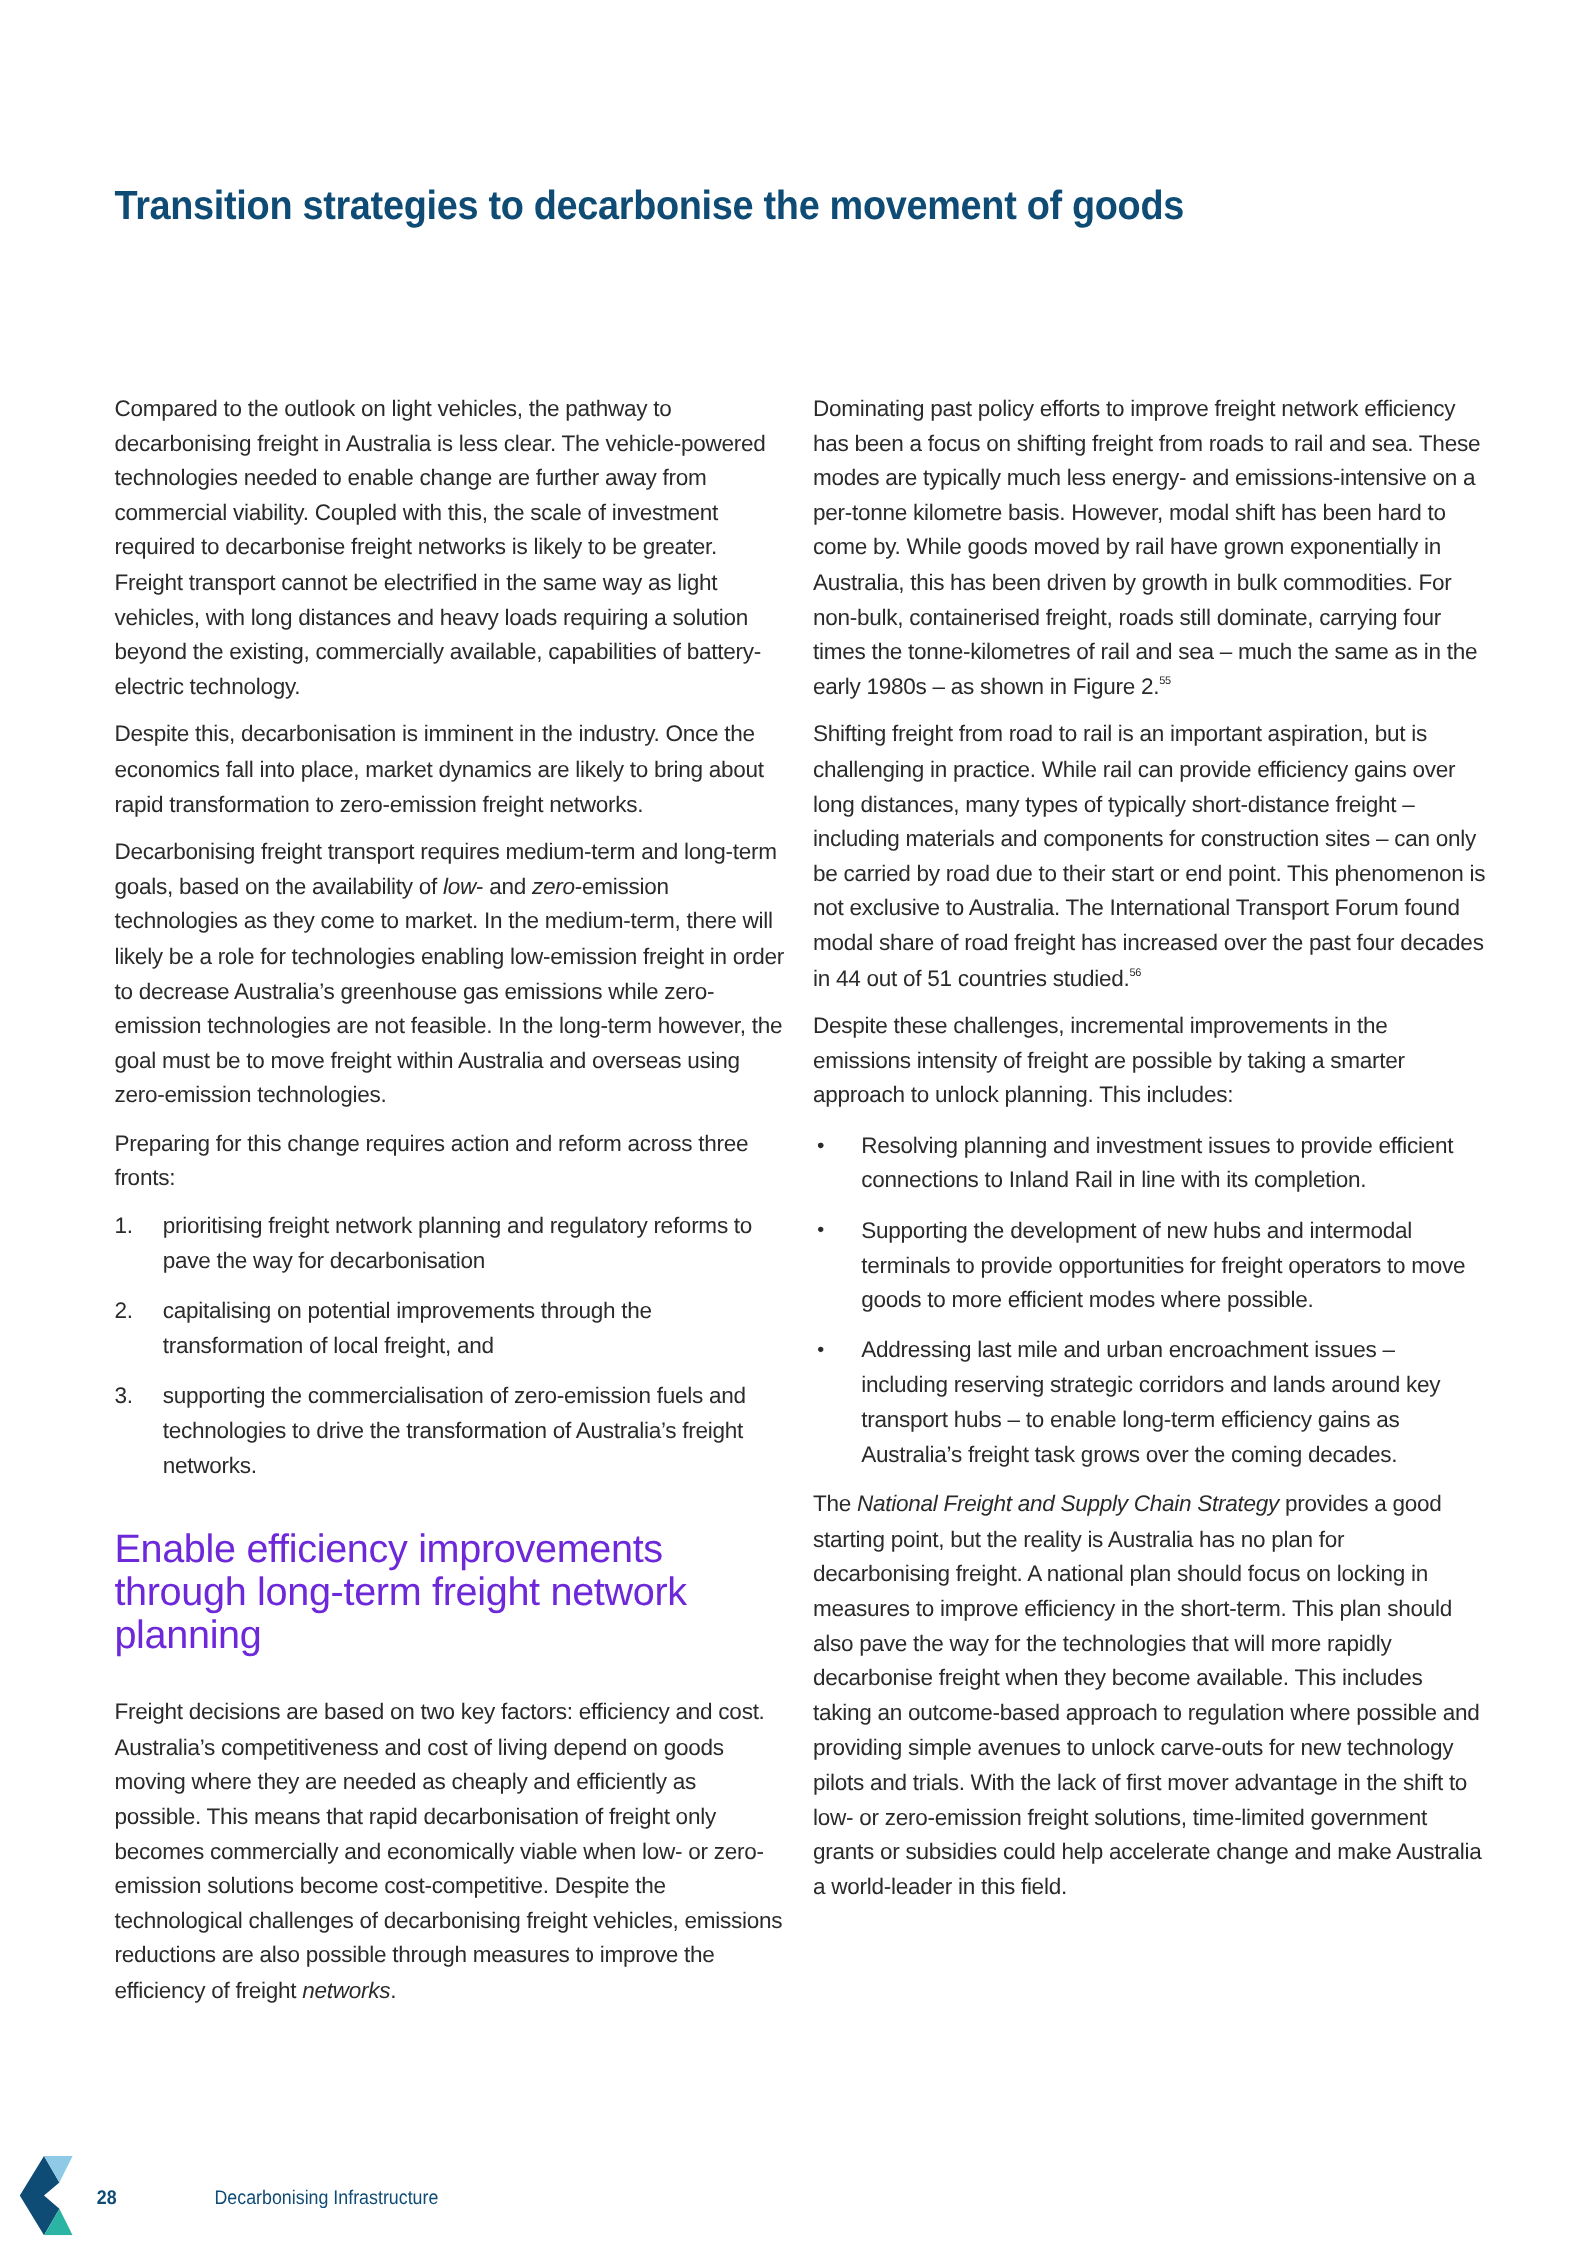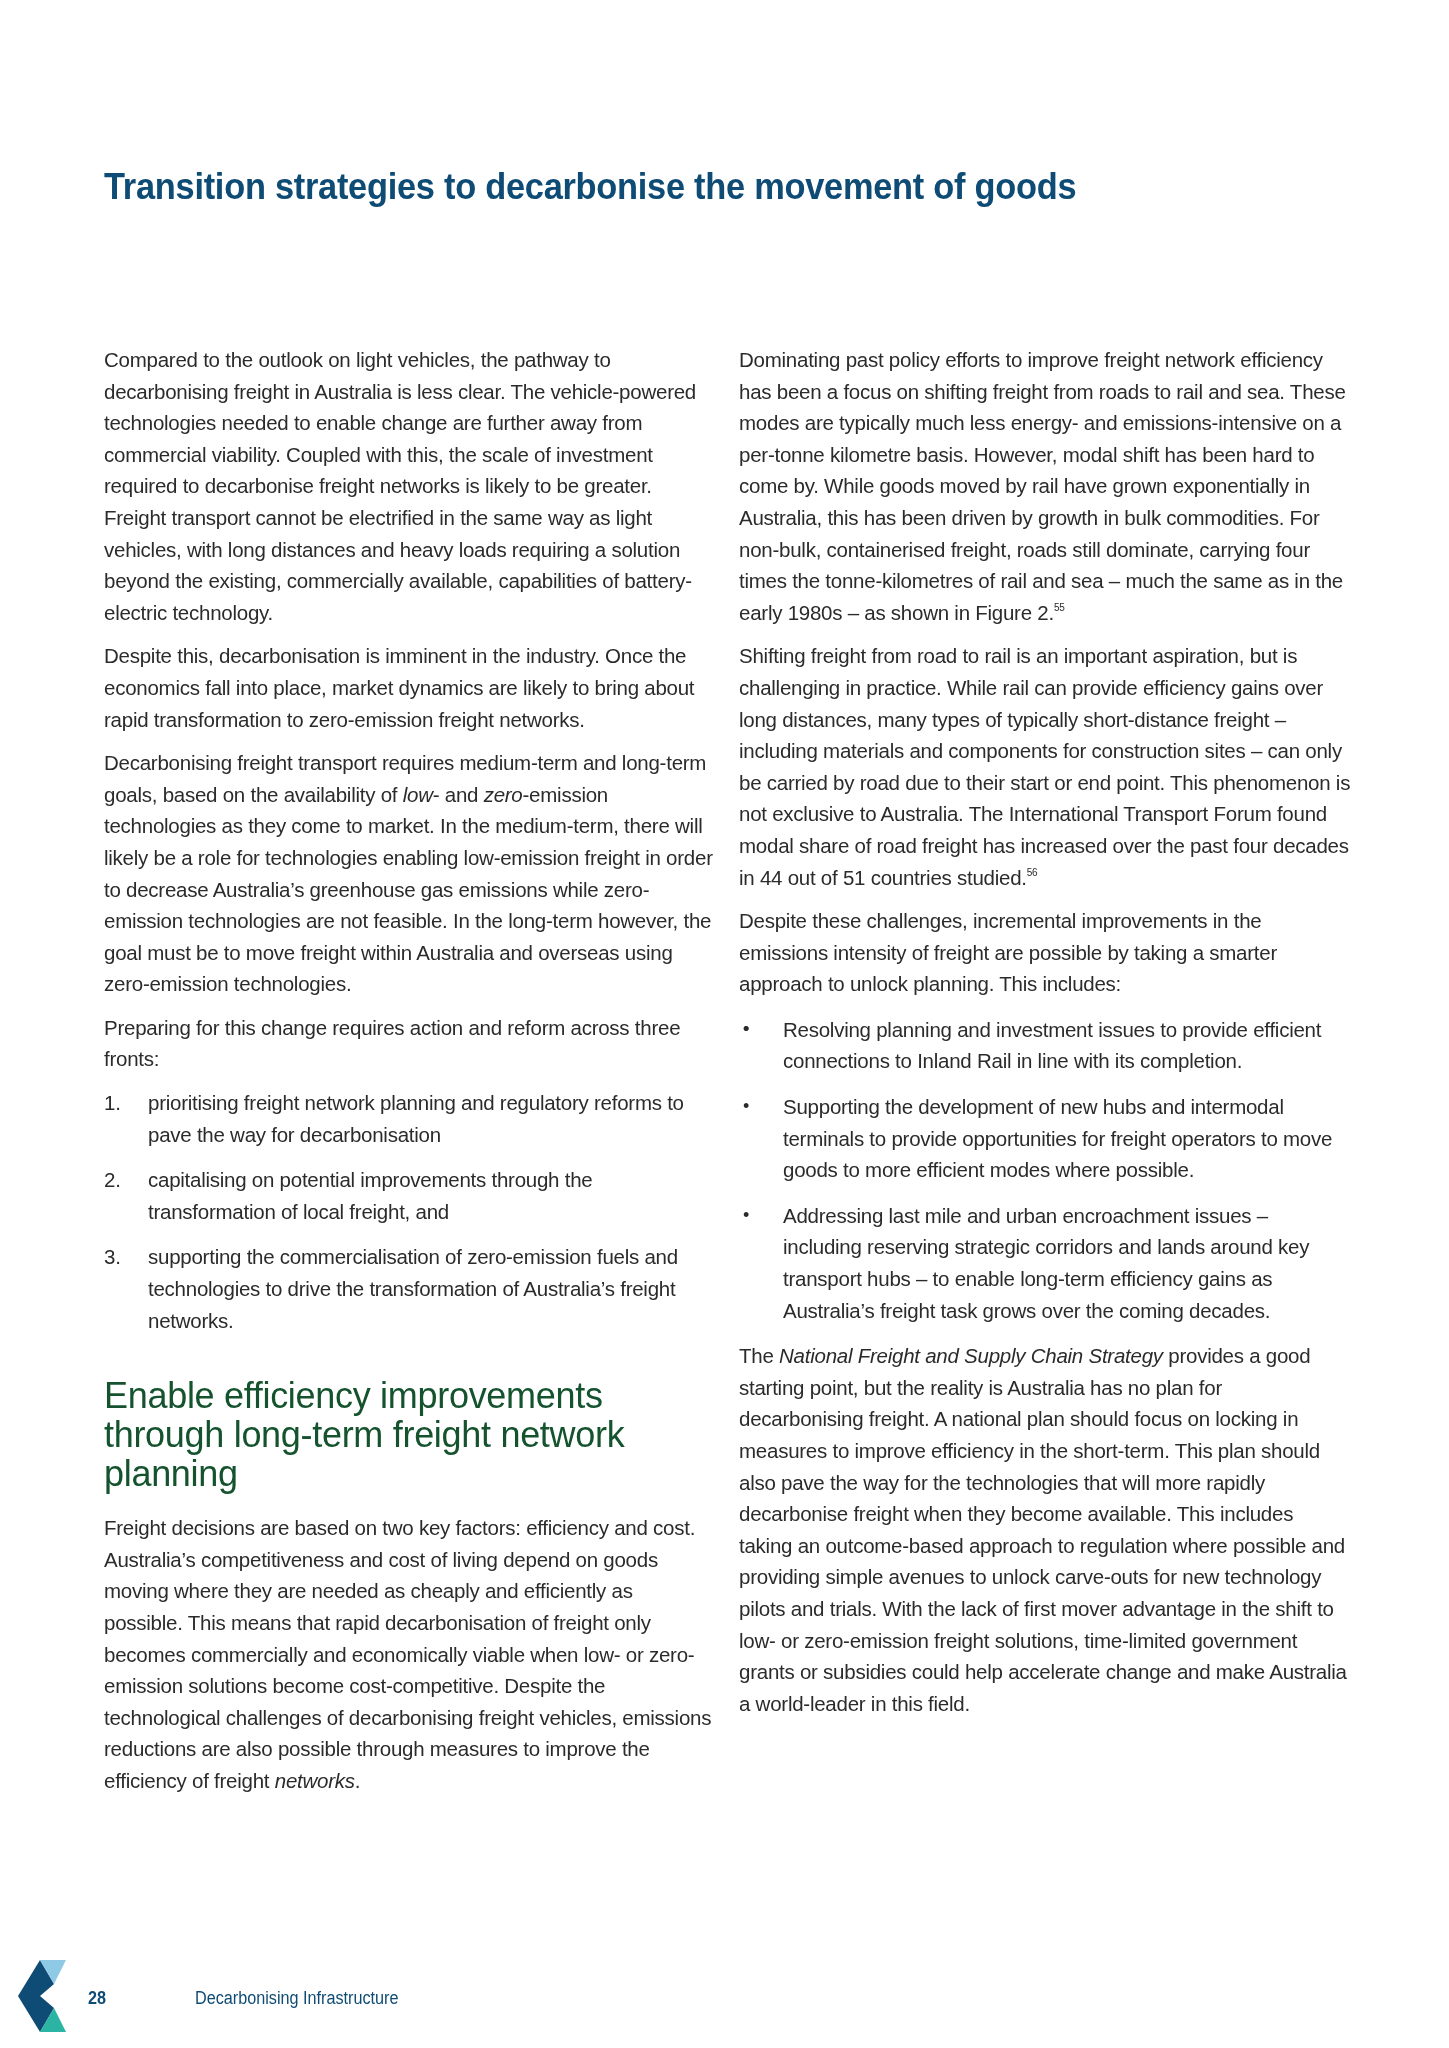--- a/index.html
+++ b/index.html
@@ -9,29 +9,29 @@
     }
     .page-title {
       position: absolute; left: 104px; top: 166px;
       font-size: 37px; font-weight: bold; color: #0f4c75;
       letter-spacing: -0.3px; margin: 0; white-space: nowrap;
       transform: scaleX(0.93); transform-origin: left top;
     }
     .col { position: absolute; top: 344px; width: 612px; }
     .col-left { left: 104px; }
     .col-right { left: 739px; }
-    p { margin: 0 0 12px 0; font-size: 20.5px; line-height: 31.6px; letter-spacing: -0.25px; }
+    p { margin: 12px 0 12px 0; font-size: 20.5px; line-height: 31.6px; letter-spacing: -0.25px; }
     sup { font-size: 10px; line-height: 0; vertical-align: 9px; }
     ol, ul { margin: 0 0 12px 0; padding: 0; list-style: none; }
     li { position: relative; padding-left: 44px; font-size: 20.5px; line-height: 31.6px; letter-spacing: -0.25px; margin-bottom: 14px; }
     .marker { position: absolute; left: 0; top: 0; }
     ul .marker { left: 4px; font-size: 18px; }
     .section-heading {
-      font-size: 36px; line-height: 39px; color: #14532d; font-weight: normal;
-      margin: 40px 0 19px 0; letter-spacing: -0.3px;
+      font-size: 36px; line-height: 39px; color: #6d28d9; font-weight: normal;
+      margin: 40px 0 36px 0; letter-spacing: -0.3px;
     }
     .footer-logo { position: absolute; left: 18px; top: 1960px; width: 52px; height: 72px; }
     .page-number { position: absolute; left: 88px; top: 1988px; font-size: 18px; font-weight: bold; color: #0f4c75; transform: scaleX(0.9); transform-origin: left top; }
     .doc-title { position: absolute; left: 195px; top: 1988px; font-size: 18px; color: #0f4c75; transform: scaleX(0.9); transform-origin: left top; }
   </style>
 </head>
 <body>
 
 <h1 class="page-title">Transition strategies to decarbonise the movement of goods</h1>
 

